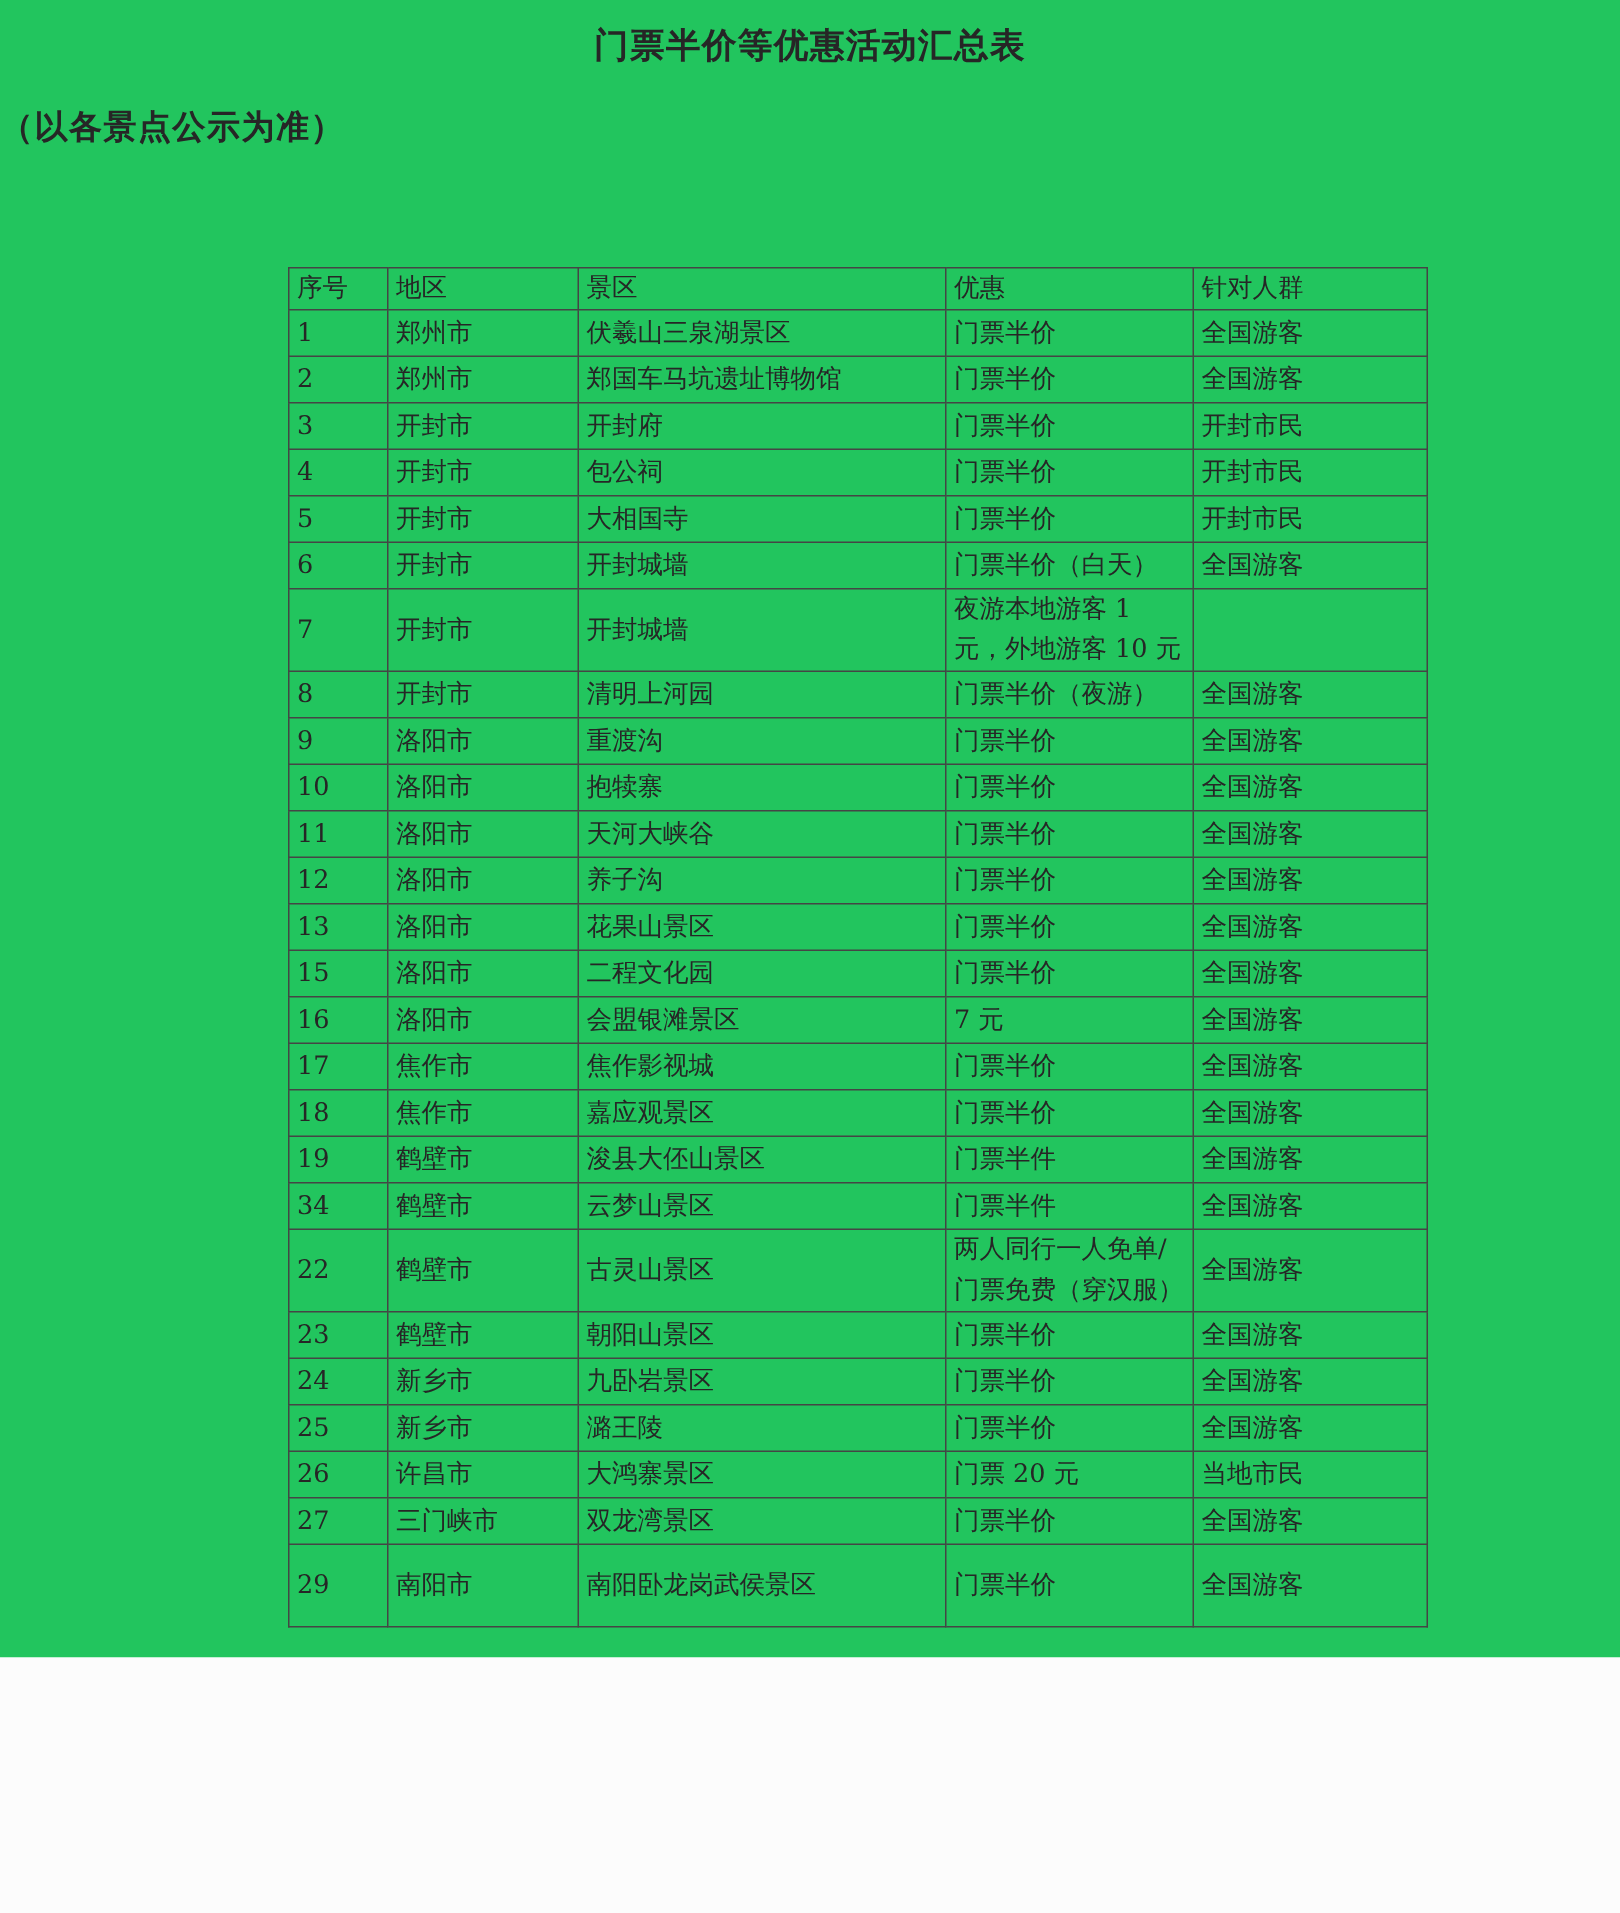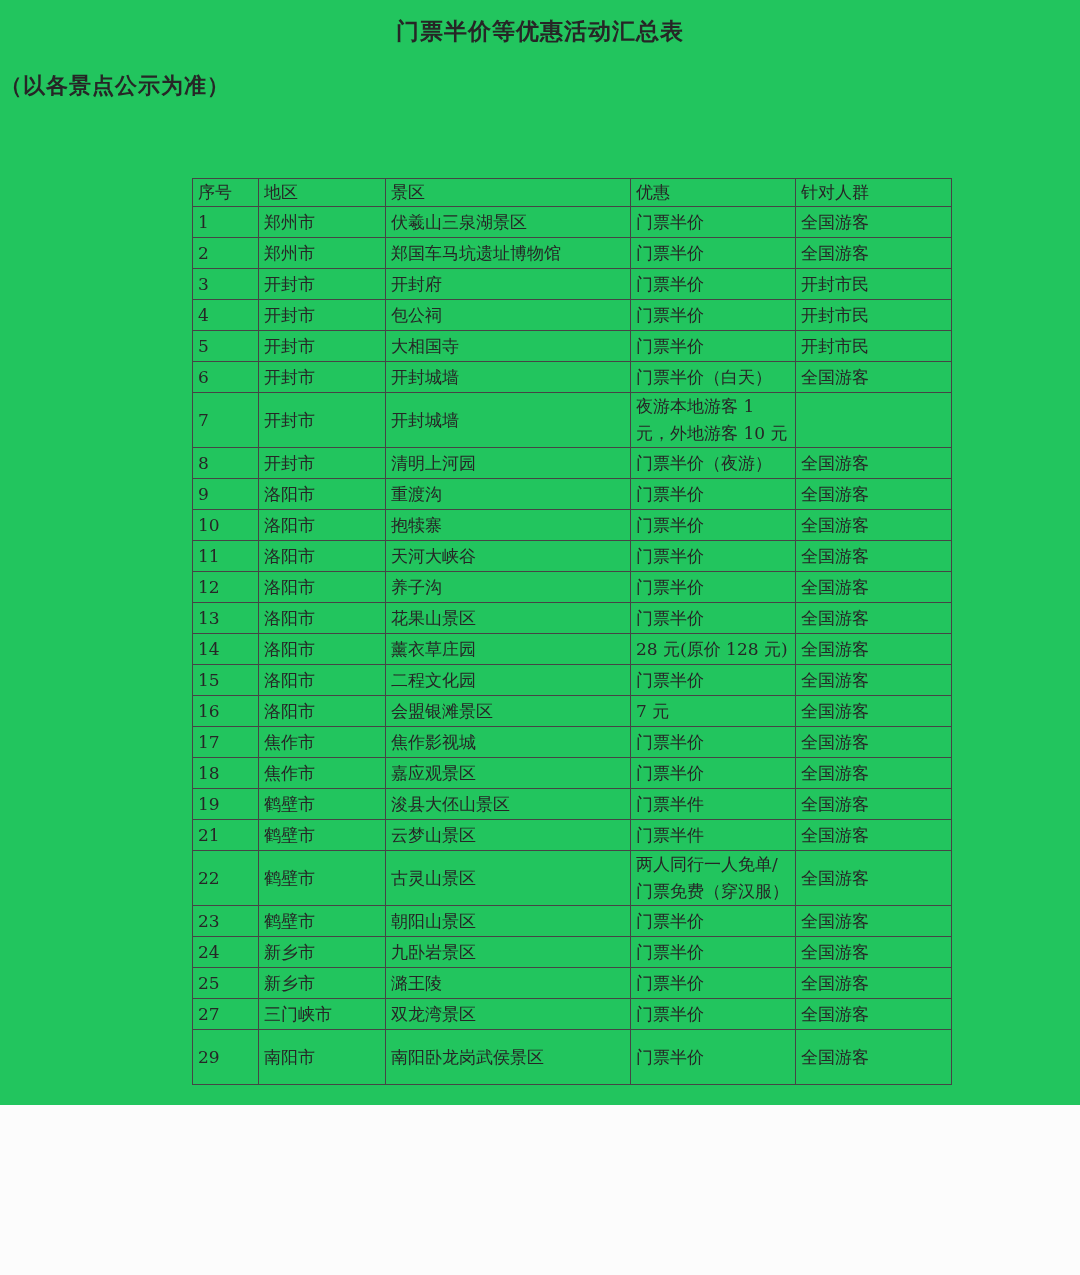--- a/index.html
+++ b/index.html
@@ -167,27 +167,20 @@
           <td>全国游客</td>
         </tr>
         <tr>
           <td>13</td>
           <td>洛阳市</td>
           <td>花果山景区</td>
           <td>门票半价</td>
           <td>全国游客</td>
         </tr>
         <tr>
-          <td>14</td>
-          <td>洛阳市</td>
-          <td>薰衣草庄园</td>
-          <td>28 元(原价 128 元)</td>
-          <td>全国游客</td>
-        </tr>
-        <tr>
           <td>15</td>
           <td>洛阳市</td>
           <td>二程文化园</td>
           <td>门票半价</td>
           <td>全国游客</td>
         </tr>
         <tr>
           <td>16</td>
           <td>洛阳市</td>
           <td>会盟银滩景区</td>
@@ -209,21 +202,21 @@
           <td>全国游客</td>
         </tr>
         <tr>
           <td>19</td>
           <td>鹤壁市</td>
           <td>浚县大伾山景区</td>
           <td>门票半件</td>
           <td>全国游客</td>
         </tr>
         <tr>
-          <td>21</td>
+          <td>34</td>
           <td>鹤壁市</td>
           <td>云梦山景区</td>
           <td>门票半件</td>
           <td>全国游客</td>
         </tr>
         <tr>
           <td>22</td>
           <td>鹤壁市</td>
           <td>古灵山景区</td>
           <td>两人同行一人免单/门票免费（穿汉服）</td>
@@ -242,20 +235,27 @@
           <td>九卧岩景区</td>
           <td>门票半价</td>
           <td>全国游客</td>
         </tr>
         <tr>
           <td>25</td>
           <td>新乡市</td>
           <td>潞王陵</td>
           <td>门票半价</td>
           <td>全国游客</td>
+        </tr>
+        <tr>
+          <td>26</td>
+          <td>许昌市</td>
+          <td>大鸿寨景区</td>
+          <td>门票 20 元</td>
+          <td>当地市民</td>
         </tr>
         <tr>
           <td>27</td>
           <td>三门峡市</td>
           <td>双龙湾景区</td>
           <td>门票半价</td>
           <td>全国游客</td>
         </tr>
         <tr>
           <td>29</td>

